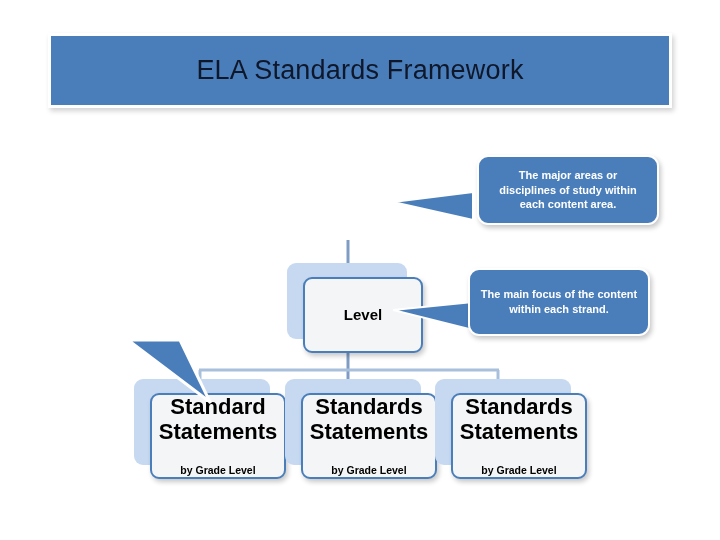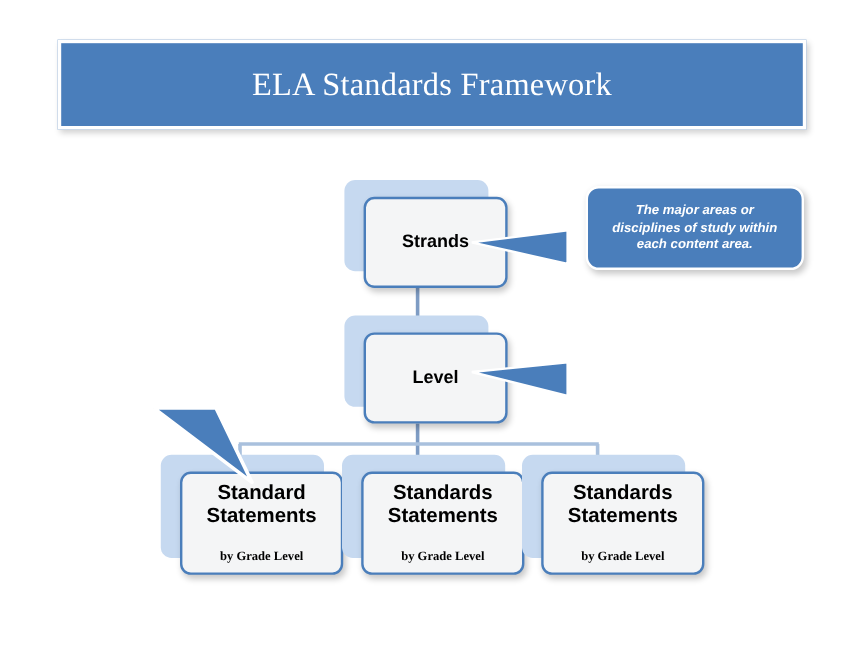--- a/index.html
+++ b/index.html
@@ -30,26 +30,25 @@
     height: 75px;
     background: #4a7ebb;
     border: 3px solid #ffffff;
     box-sizing: border-box;
     box-shadow: 2px 3px 5px rgba(0,0,0,0.18);
     display: flex;
     align-items: center;
     justify-content: center;
   }
   .title-text {
-    color: #ffffff;
+    color: #0f172a;
     font-size: 27px;
     font-weight: 400;
     letter-spacing: 0.2px;
     white-space: nowrap;
-    font-family: Liberation Serif, serif;
   }
 
   
   .connectors {
     position: absolute;
     left: 0; top: 0;
     width: 720px;
     height: 540px;
     pointer-events: none;
   }
@@ -89,24 +88,23 @@
     font-weight: bold;
     font-size: 15px;
     line-height: 1.12;
   }
   .node-sublabel {
     color: #000000;
     font-weight: bold;
     font-size: 10.5px;
     line-height: 1.2;
     margin-top: 20px;
-    font-family: Liberation Serif, serif;
   }
   .leaf .node-label {
-    font-size: 17px;
+    font-size: 22px;
   }
 
   
   #node-strands { left: 287px; top: 150px; width: 120px; height: 76px; }
   #node-topics  { left: 287px; top: 263px; width: 120px; height: 76px; }
   #node-ss-1    { left: 134px; top: 379px;  width: 136px; height: 86px; }
   #node-ss-2    { left: 285px; top: 379px;  width: 136px; height: 86px; }
   #node-ss-3    { left: 435px; top: 379px;  width: 136px; height: 86px; }
 
   
@@ -128,21 +126,21 @@
     justify-content: center;
     padding: 4px 10px;
   }
   .callout-text {
     color: #ffffff;
     font-weight: bold;
     font-size: 11px;
     line-height: 1.34;
     text-align: center;
   }
-  #callout-strands { left: 488px; top: 155px; width: 182px; height: 70px; font-style: italic; }
+  #callout-strands { left: 477px; top: 155px; width: 182px; height: 70px; }
   #callout-topics  { left: 468px; top: 268px; width: 182px; height: 68px; }
   #callout-what    { left: 68px;  top: 243px; width: 142px; height: 112px; }
 
   .tail-svg {
     position: absolute;
     pointer-events: none;
   }
 </style>
 </head>
 <body>
@@ -159,26 +157,20 @@
 
     <line x1="348" y1="353" x2="348" y2="393" stroke="#7e9cc4" stroke-width="3"></line>
 
     <line x1="199" y1="370" x2="499" y2="370" stroke="#a9c0dd" stroke-width="3"></line>
 
     <line x1="200" y1="370" x2="200" y2="393" stroke="#a9c0dd" stroke-width="3"></line>
 
     <line x1="498" y1="370" x2="498" y2="393" stroke="#a9c0dd" stroke-width="3"></line>
   </svg>
 
-  <div class="node" id="node-strands">
-    <div class="shadow-card"></div>
-    <div class="main-card">
-      <div class="node-label">Strands</div>
-    </div>
-  </div>
 
   <div class="node" id="node-topics">
     <div class="shadow-card"></div>
     <div class="main-card">
       <div class="node-label">Level</div>
     </div>
   </div>
 
   <div class="node leaf" id="node-ss-1">
     <div class="shadow-card"></div>
@@ -218,15 +210,20 @@
   <svg class="tail-svg" style="left:128px; top:340px;" width="108" height="68" viewBox="0 0 108 68">
     <polygon points="0,0 52,0 82,62" fill="#4a7ebb" stroke="#ffffff" stroke-width="3" stroke-linejoin="round"></polygon>
   </svg>
 
   <div class="callout" id="callout-strands">
     <div class="bubble">
       <div class="callout-text">The major areas or disciplines of study within each content area.</div>
     </div>
   </div>
 
+  <div class="callout" id="callout-topics">
+    <div class="bubble">
+      <div class="callout-text">The main focus of the content within each strand.</div>
+    </div>
+  </div>
 
 
 </div>
 
 </body></html>

